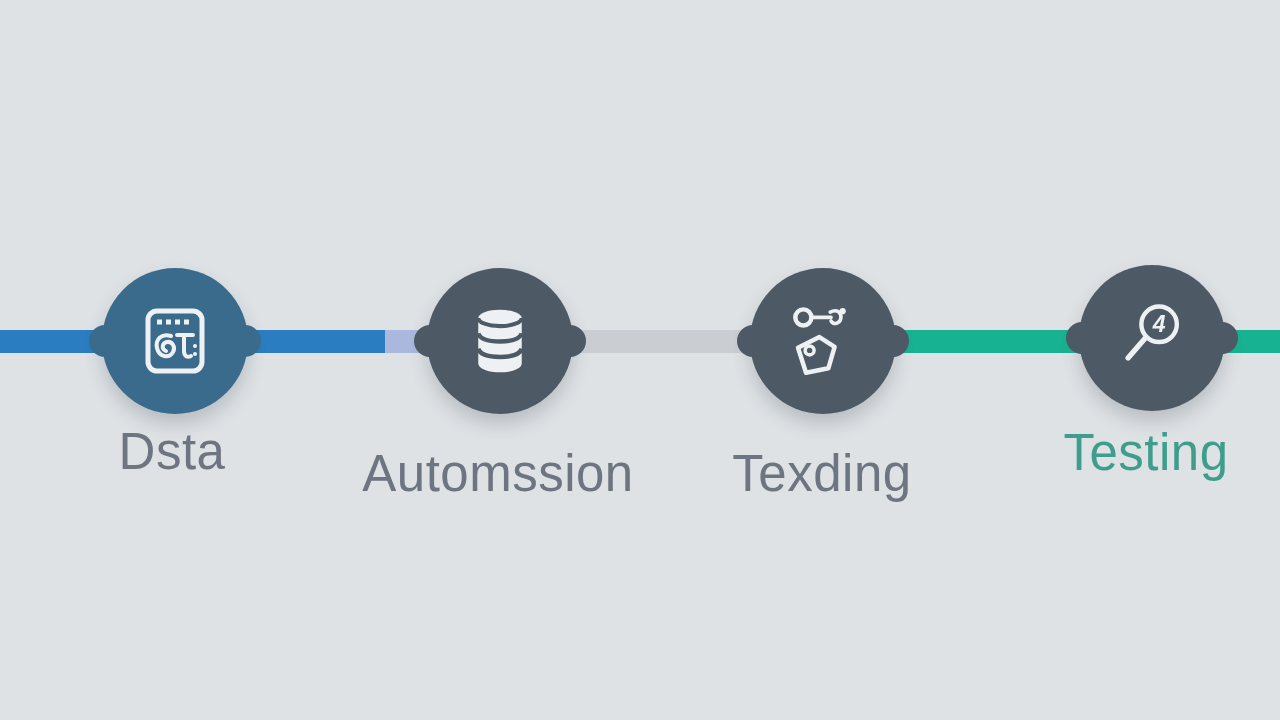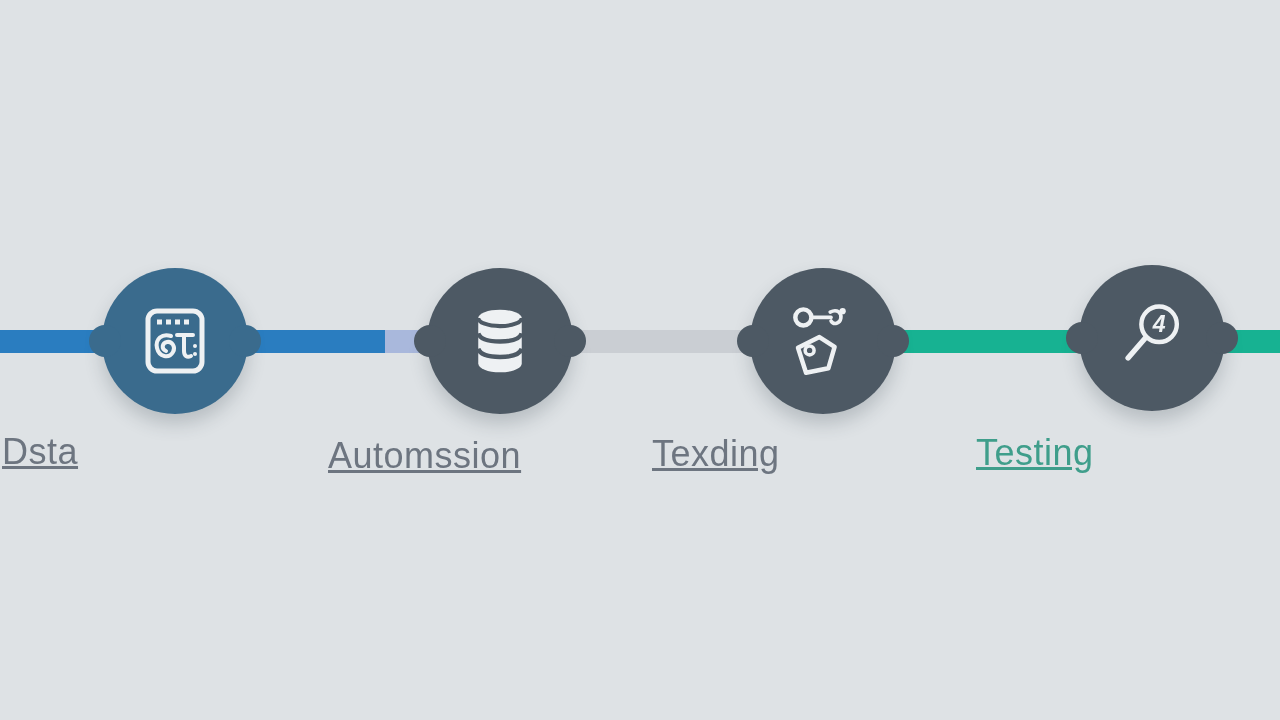--- a/index.html
+++ b/index.html
@@ -56,30 +56,29 @@
   .node-3 { left: 750px;  background: var(--node-fill);   --flare: var(--node-fill); }
   .node-4 { left: 1079px; top: 265px; background: var(--node-fill); --flare: var(--node-fill); }
 
   .icon { position: relative; z-index: 2; }
   .icon svg { display: block; }
 
   
   .label {
     position: absolute;
     width: 340px;
-    text-align: left;
-    font-size: 36px;
+    text-align: center;
+    font-size: 51px;
     line-height: 44px;
     letter-spacing: 0.5px;
     color: var(--label-gray);
-    text-decoration: underline;
   }
   .label-1 { left: 2px;   top: 430px; }
-  .label-2 { left: 328px; top: 434px; }
-  .label-3 { left: 652px; top: 432px; }
+  .label-2 { left: 328px; top: 452px; }
+  .label-3 { left: 652px; top: 452px; }
   .label-4 { left: 976px; top: 431px; color: var(--label-teal); }
 
   .db-sep { stroke: var(--node-fill); }
   .mag-glyph {
     font-family: "Liberation Sans", sans-serif;
     font-style: italic;
     font-weight: bold;
   }
 </style>
 </head>

